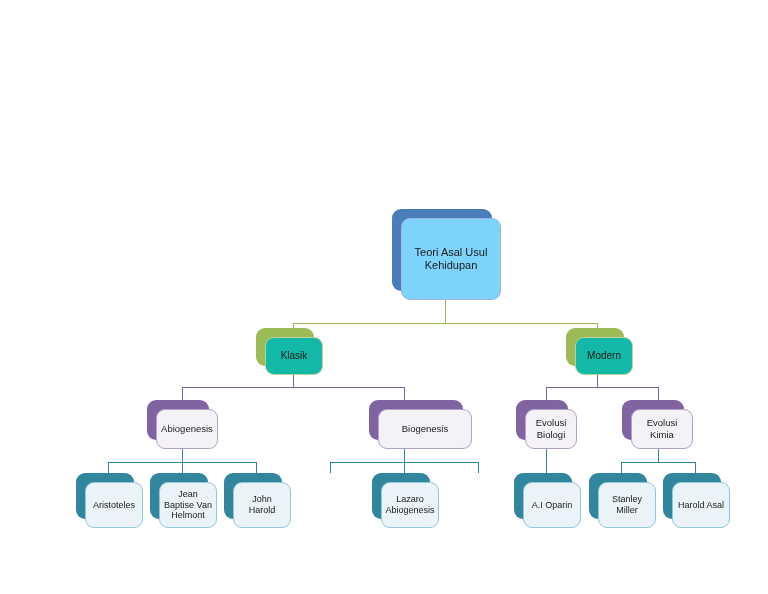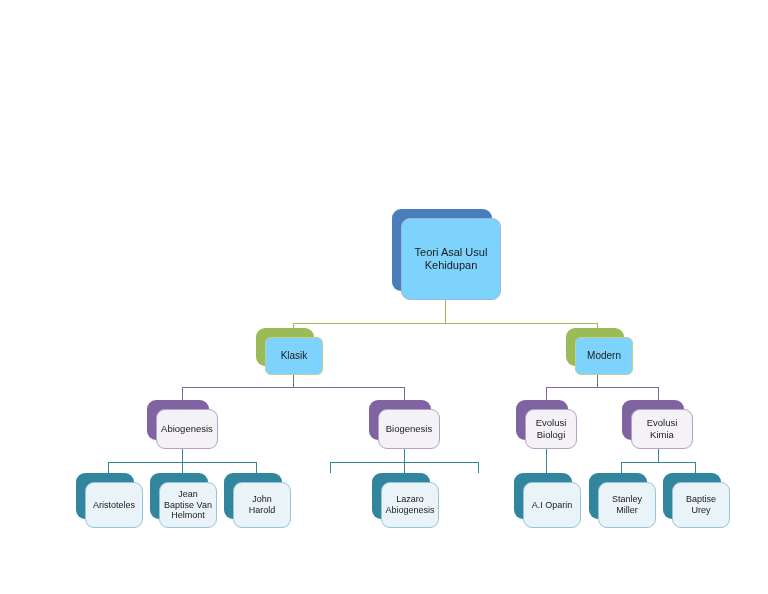--- a/index.html
+++ b/index.html
@@ -36,21 +36,21 @@
   }
   .node .lbl{display:block;padding:0 4px;}
 
   
   .n-root .plate{background:#4A7EBB;}
   .n-root .face{background:#7dd3fc;border-color:#9CB8DC;}
   .n-root .lbl{font-size:11px;}
 
   
   .n-green .plate{background:#9BBB59;}
-  .n-green .face{background:#7dd3fc;border-color:#BCD19A;border-radius:6px;}
+  .n-green .face{background:#14b8a6;border-color:#BCD19A;}
   .n-green .lbl{font-size:10px;}
 
   
   .n-purple .plate{background:#8064A2;}
   .n-purple .face{background:#F4F2F7;border-color:#B3A2C7;}
   .n-purple .lbl{font-size:9.5px;}
 
   
   .n-teal .plate{background:#31859C;}
   .n-teal .face{background:#EAF3F7;border-color:#93C6D8;}
@@ -116,21 +116,21 @@
     </div>
   </div>
 
   <div class="node n-purple" style="left:147px;top:400px;width:62px;height:40px;">
     <div class="plate"></div>
     <div class="face">
       <span class="lbl">Abiogenesis</span>
     </div>
   </div>
 
-  <div class="node n-purple" style="left:369px;top:400px;width:62px;height:40px;">
+  <div class="node n-purple" style="left:369px;top:400px;width:62px;height:40px;padding-left:32px;">
     <div class="plate"></div>
     <div class="face">
       <span class="lbl">Biogenesis</span>
     </div>
   </div>
 
   <div class="node n-purple" style="left:516px;top:400px;width:52px;height:40px;">
     <div class="plate"></div>
     <div class="face">
       <span class="lbl">Evolusi Biologi</span>
@@ -184,17 +184,17 @@
   <div class="node n-teal" style="left:589px;top:473px;width:58px;height:46px;">
     <div class="plate"></div>
     <div class="face">
       <span class="lbl">Stanley Miller</span>
     </div>
   </div>
 
   <div class="node n-teal" style="left:663px;top:473px;width:58px;height:46px;">
     <div class="plate"></div>
     <div class="face">
-      <span class="lbl">Baptise Urey</span>
+      <span class="lbl">Harold Asal</span>
     </div>
   </div>
 
 </div>
 
 </body></html>

